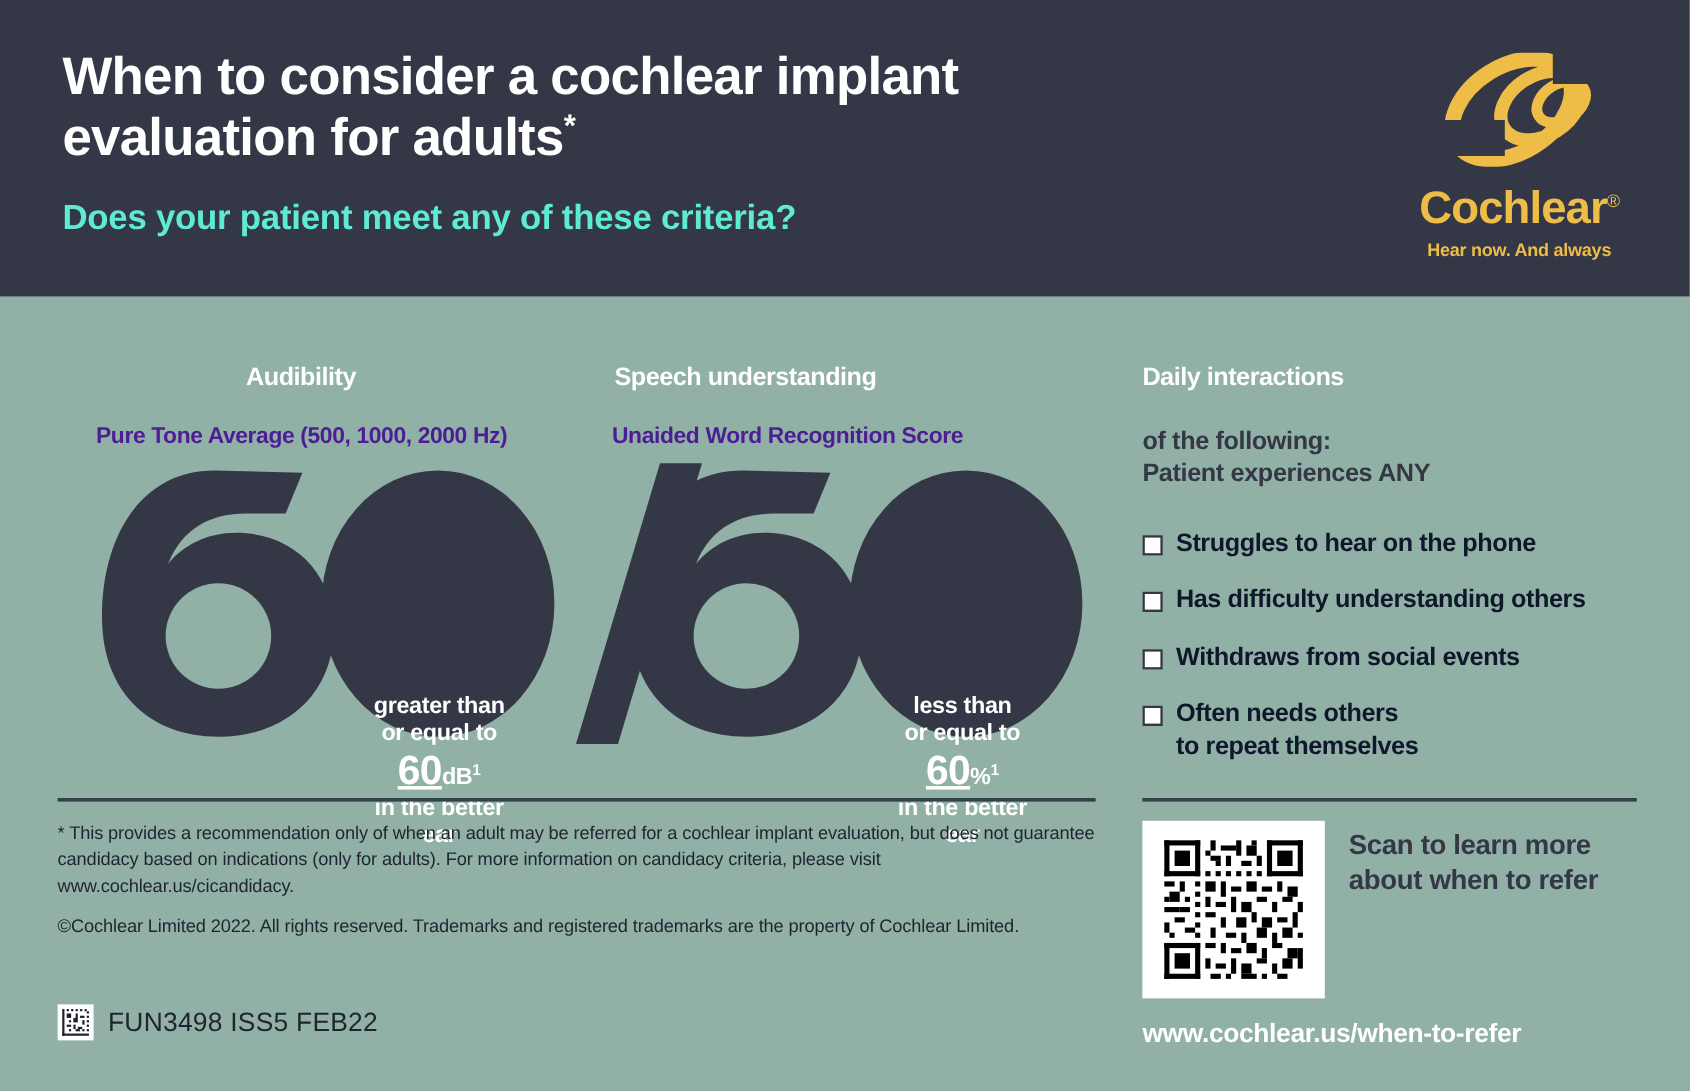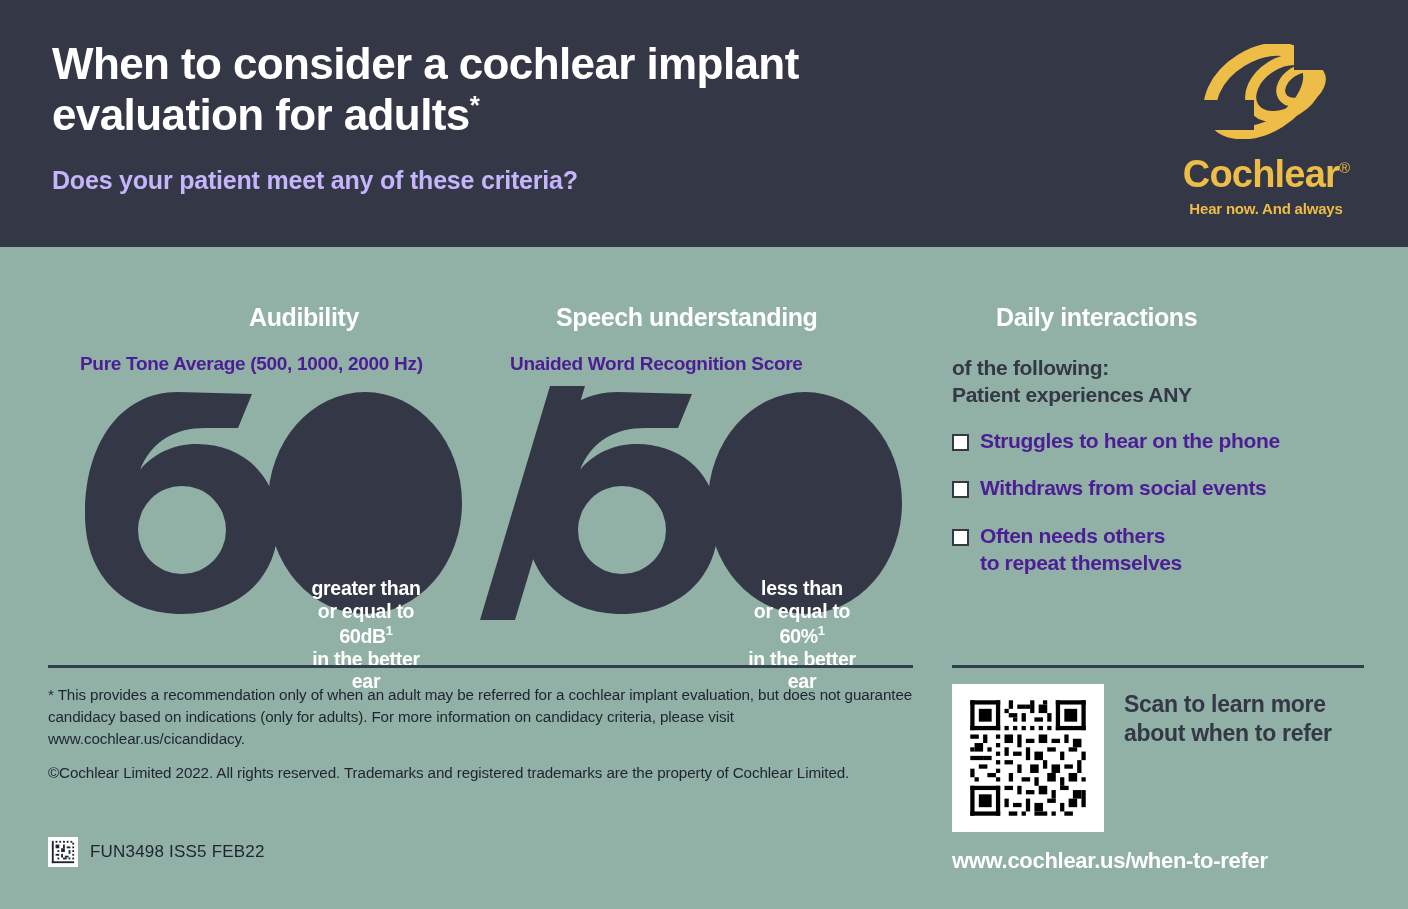--- a/index.html
+++ b/index.html
@@ -19,42 +19,41 @@
     background:#343745;
   }
   .title{
     position:absolute;left:52px;top:38px;width:900px;
     color:#ffffff;font-size:44px;line-height:1.17;
     font-weight:700;letter-spacing:-0.6px;
   }
   .title .star{font-size:26px;vertical-align:super;font-weight:700;}
   .subtitle{
     position:absolute;left:52px;top:166px;
-    color:#c4b5fd;font-size:25px;font-weight:700;letter-spacing:-0.2px;text-align:center;
+    color:#5eead4;font-size:29px;font-weight:700;letter-spacing:-0.2px;text-align:center;
   }
 
   
   .logo{position:absolute;right:42px;top:44px;width:200px;text-align:center;}
   .logo-mark{width:160px;height:95px;margin:0 auto;display:block;}
   .logo-word{
     color:#edbd47;font-size:38px;font-weight:700;line-height:1;
     margin-top:16px;letter-spacing:-0.8px;position:relative;display:inline-block;text-align:center;
   }
   .logo-word sup{font-size:15px;vertical-align:super;font-weight:400;}
   .logo-tag{
     color:#edbd47;font-size:15px;font-weight:600;margin-top:7px;letter-spacing:-0.2px;
   }
 
   
   .body{position:absolute;left:0;top:247px;width:1408px;height:662px;}
 
   .col-heading{
-    color:#ffffff;font-size:25px;font-weight:700;letter-spacing:-0.4px;
+    color:#ffffff;font-size:21px;font-weight:700;letter-spacing:-0.4px;
     position:absolute;
-    margin-left:44px;
   }
   .col-sub{
     color:#4c1d95;font-size:19px;font-weight:700;letter-spacing:-0.3px;
     position:absolute;
   }
   #h-aud{left:205px;top:56px;}
   #s-aud{left:80px;top:106px;}
   #h-speech{left:512px;top:56px;}
   #s-speech{left:510px;top:106px;}
   #h-daily{left:952px;top:56px;}
@@ -62,53 +61,53 @@
   
   .sixty-wrap{position:absolute;left:0;top:135px;width:920px;height:240px;}
   .sixty-svg{position:absolute;left:60px;top:0;width:850px;height:240px;}
 
   .badge{
     position:absolute;color:#ffffff;text-align:center;
     font-weight:700;line-height:1.17;font-size:19.5px;letter-spacing:-0.3px;
   }
   #badge-left{left:276px;top:195px;width:180px;}
   #badge-right{left:712px;top:195px;width:180px;}
-  .badge .big{font-size:20px;font-weight:700;letter-spacing:-0.5px;}
+  .badge .big{font-size:34px;font-weight:700;letter-spacing:-0.5px;text-decoration:underline;}
   .badge .unit{font-size:19.5px;font-weight:700;}
   .badge .sup{font-size:13px;vertical-align:super;}
 
   
   .daily-intro{
     position:absolute;left:952px;top:108px;
     color:#343745;font-size:21px;font-weight:700;line-height:1.28;letter-spacing:-0.3px;
   }
   .check-list{position:absolute;left:952px;top:180px;width:430px;}
   .check-item{
     display:flex;align-items:flex-start;margin-bottom:20px;
-    color:#4c1d95;font-size:21px;font-weight:600;line-height:1.3;letter-spacing:-0.35px;
+    color:#0f172a;font-size:21px;font-weight:600;line-height:1.3;letter-spacing:-0.35px;margin-top:12px;
   }
   .checkbox{
     width:13px;height:13px;background:#ffffff;border:2px solid #343745;
     margin-right:11px;margin-top:7px;flex:0 0 auto;box-sizing:content-box;
   }
 
   
   .divider{position:absolute;height:3px;background:#31404a;}
   #div-left{left:48px;top:418px;width:865px;}
   #div-right{left:952px;top:418px;width:412px;}
 
   
   .footnotes{position:absolute;left:48px;top:437px;width:880px;color:#1f2430;}
   .fn-p{font-size:15.2px;line-height:1.45;margin:0 0 12px 0;letter-spacing:-0.1px;}
   .fn-ref{padding-left:16px;text-indent:-16px;}
 
   .barcode-row{position:absolute;left:48px;top:590px;display:flex;align-items:center;}
   .barcode{width:30px;height:30px;background:#ffffff;padding:2px;box-sizing:border-box;}
   .barcode-label{
-    margin-left:12px;color:#1f2430;font-size:17px;font-weight:500;letter-spacing:0.2px;
+    margin-left:12px;color:#1f2430;font-size:22px;font-weight:500;letter-spacing:0.2px;
   }
 
   
   .qr-panel{position:absolute;left:952px;top:437px;width:420px;}
   .qr-box{
     position:absolute;left:0;top:0;width:152px;height:148px;background:#ffffff;
     display:flex;align-items:center;justify-content:center;
   }
   .qr-svg{width:124px;height:124px;display:block;}
   .qr-text{
@@ -200,20 +199,24 @@
 
     <div class="daily-intro">
       <div>of the following:</div>
       <div>Patient experiences ANY</div>
     </div>
 
     <div class="check-list">
       <div class="check-item">
         <span class="checkbox"></span>
         <span>Struggles to hear on the phone</span>
+      </div>
+      <div class="check-item">
+        <span class="checkbox"></span>
+        <span>Has difficulty understanding others</span>
       </div>
       <div class="check-item">
         <span class="checkbox"></span>
         <span>Withdraws from social events</span>
       </div>
       <div class="check-item">
         <span class="checkbox"></span>
         <span style="white-space:pre-line">Often needs others
 to repeat themselves</span>
       </div>

